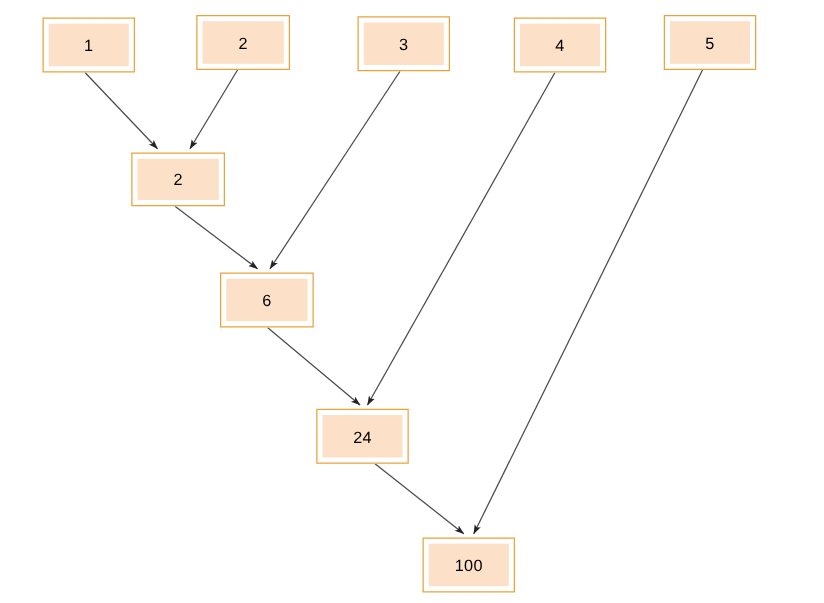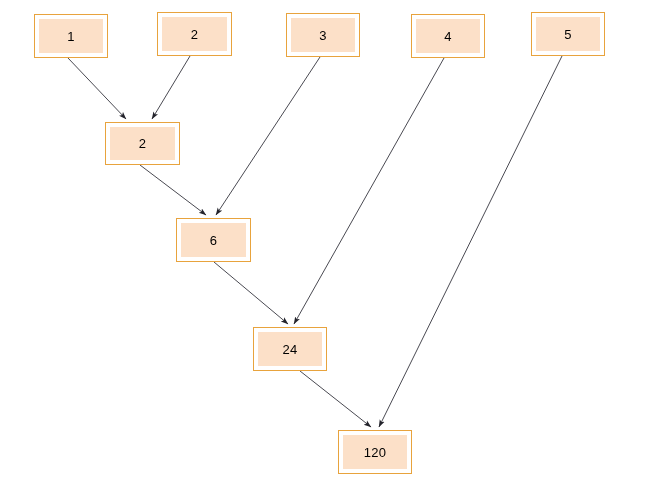--- a/index.html
+++ b/index.html
@@ -115,18 +115,18 @@
           <span class="node-label" style="color: rgb(0, 0, 0);">6</span>
         </div>
       </div>
       <div class="node" style="left: 253px; top: 327px; width: 74px; height: 44px; border-color: rgb(232, 163, 61); background: rgb(255, 255, 255); justify-content: center;">
         <div class="node-inner" style="background: rgb(252, 224, 200);">
           <span class="node-label" style="color: rgb(0, 0, 0);">24</span>
         </div>
       </div>
       <div class="node" style="left: 338px; top: 430px; width: 74px; height: 44px; border-color: rgb(232, 163, 61); background: rgb(255, 255, 255);">
         <div class="node-inner" style="background: rgb(252, 224, 200);">
-          <span class="node-label" style="color: rgb(0, 0, 0);">120</span>
+          <span class="node-label" style="color: rgb(0, 0, 0);">100</span>
         </div>
       </div>
     </div>
 
 </div>
 
 </body></html>

